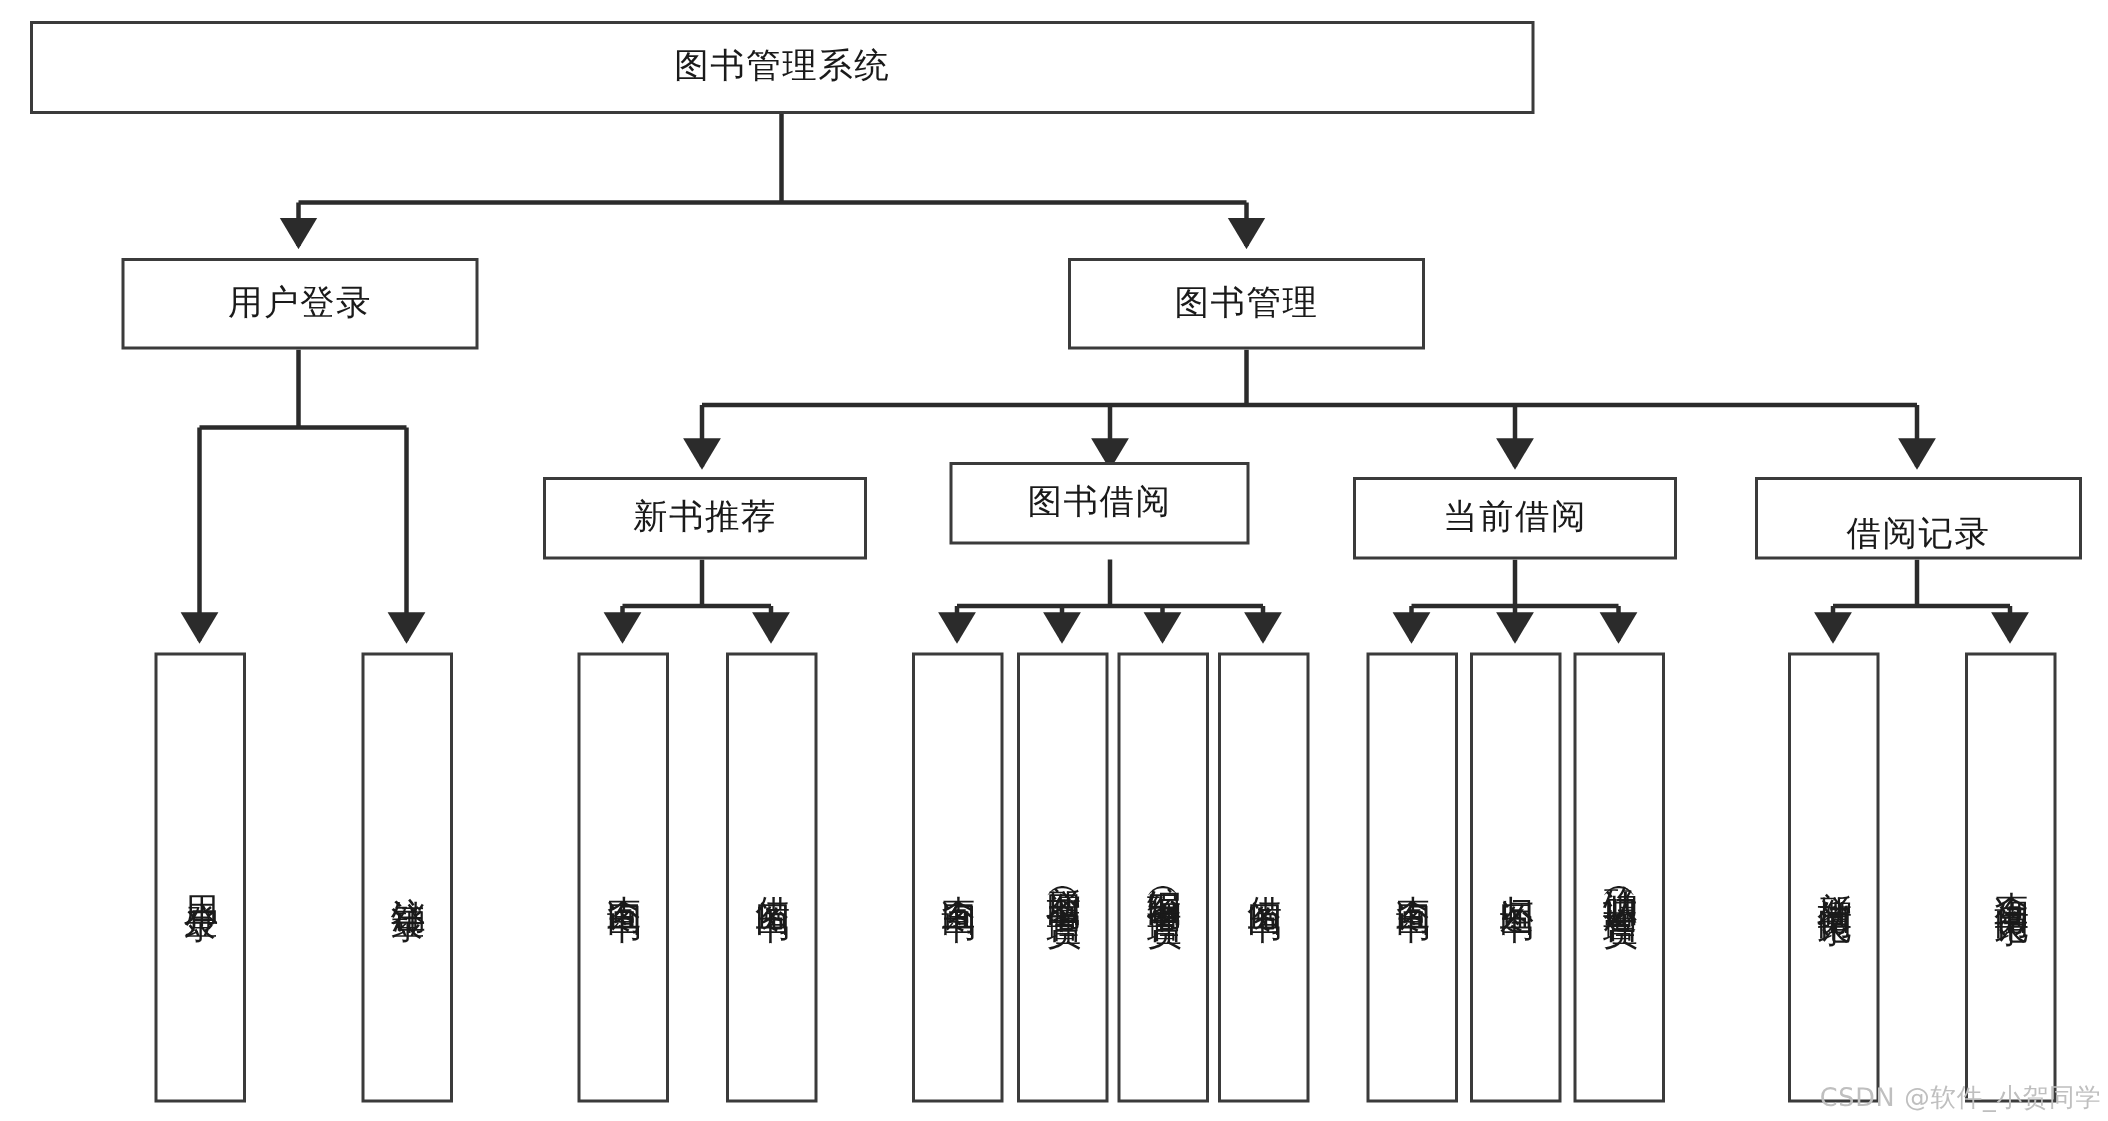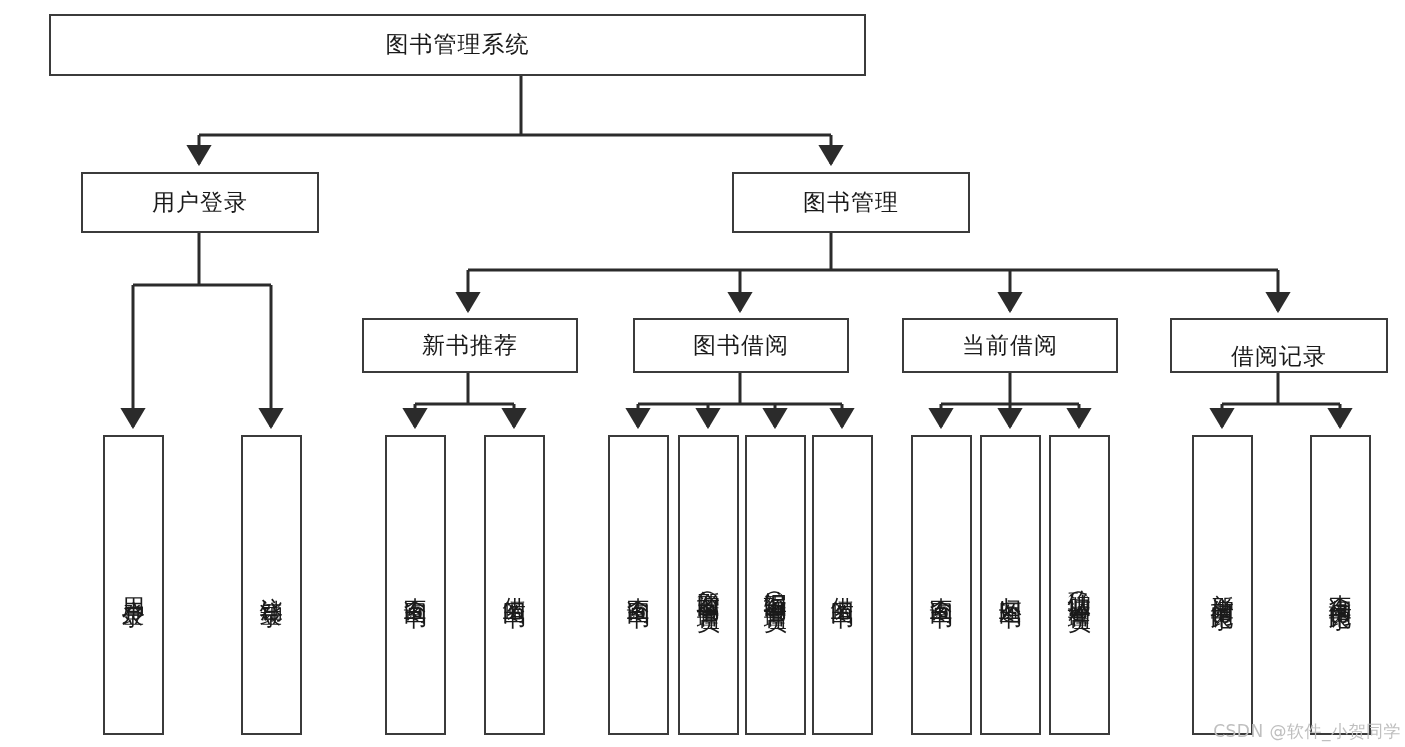--- a/index.html
+++ b/index.html
@@ -115,35 +115,35 @@
       <path d="M 1010 404 L 1010 427" marker-end="url(#arrow)"></path>
       <path d="M 1079 404 L 1079 427" marker-end="url(#arrow)"></path>
 
       <path d="M 1278 373 L 1278 404"></path>
       <path d="M 1222 404 L 1340 404"></path>
       <path d="M 1222 404 L 1222 427" marker-end="url(#arrow)"></path>
       <path d="M 1340 404 L 1340 427" marker-end="url(#arrow)"></path>
     </g>
   </svg>
 
-  <div class="node node-h" style="left:20px; top:14px; width:817px; height:62px;margin-left:29px;">
+  <div class="node node-h" style="left:20px; top:14px; width:1003px; height:62px;">
     <span>图书管理系统</span>
   </div>
 
   <div class="node node-h" style="left:81px; top:172px; width:238px; height:61px;">
     <span>用户登录</span>
   </div>
-  <div class="node node-h" style="left:712px; top:172px; width:238px; height:61px;margin-left:20px;">
+  <div class="node node-h" style="left:712px; top:172px; width:238px; height:61px;">
     <span>图书管理</span>
   </div>
 
   <div class="node node-h" style="left:362px; top:318px; width:216px; height:55px;">
     <span>新书推荐</span>
   </div>
-  <div class="node node-h" style="left:633px; top:318px; width:216px; height:55px;">
+  <div class="node node-h" style="left:633px; top:308px; width:200px; height:55px;">
     <span>图书借阅</span>
   </div>
   <div class="node node-h" style="left:902px; top:318px; width:216px; height:55px;text-align:center;">
     <span>当前借阅</span>
   </div>
   <div class="node node-h" style="left:1170px; top:318px; width:218px; height:55px;align-items:flex-end;">
     <span>借阅记录</span>
   </div>
 
   <div class="node node-v" style="left:103px; top:435px; width:61px; height:300px;">

